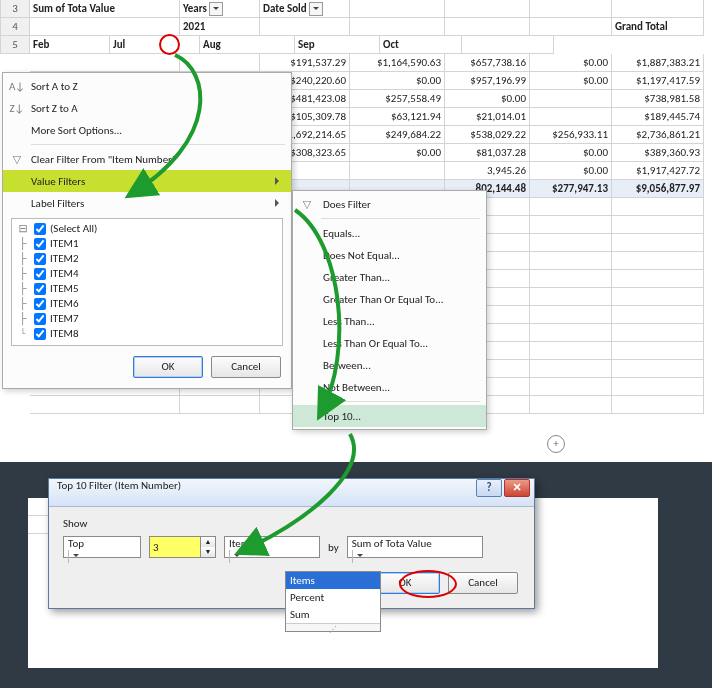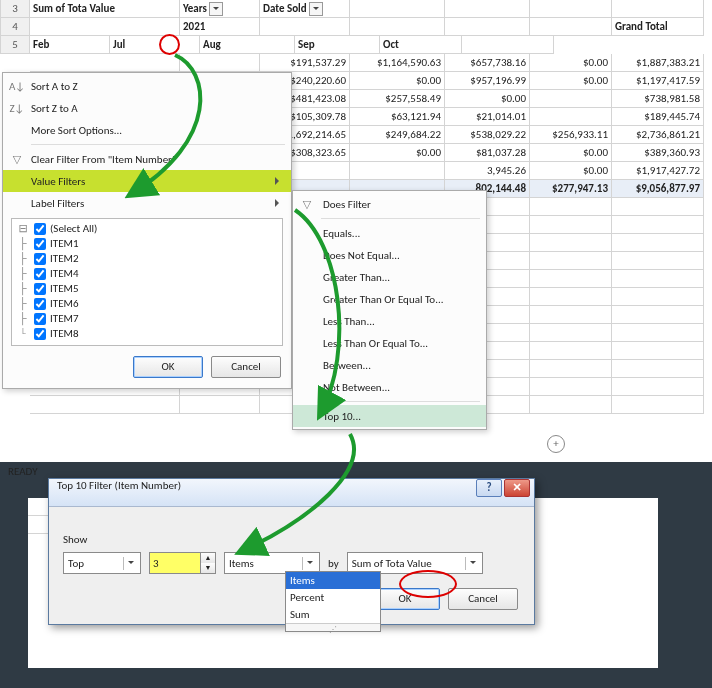--- a/index.html
+++ b/index.html
@@ -49,24 +49,24 @@
   .statusbar { height:18px; display:flex; align-items:center; padding:0 8px; color:#ccc; font-size:10px; }
   .sheet-area { position:absolute; left:28px; top:36px; background:#fff; width:630px; height:170px; }
   .sheet-area .grid-row { display:flex; height:18px; }
   .sheet-area .cell { border-right:1px solid #d4d4d4; border-bottom:1px solid #d4d4d4; }
 
   .dialog { position:absolute; left:48px; top:478px; width:487px; background:#efefef; border:1px solid #5b7aa0; box-shadow:3px 3px 8px rgba(0,0,0,.4); }
   .dlg-title { height:28px; background:linear-gradient(#f2f6fc,#d5e3f6); border-bottom:1px solid #a9b8cf; display:flex; align-items:flex-start; padding:0 4px; }
   .dlg-title span { flex:1; padding-left:4px; }
   .dlg-title .tbtn { width:26px; height:18px; margin-left:2px; border:1px solid #5a7fba; border-radius:2px; background:linear-gradient(#e8f0fb,#c8d9f1); text-align:center; line-height:15px; font-weight:bold; color:#2b4d80; }
   .dlg-title .tbtn.close { background:linear-gradient(#e98,#c43); color:#fff; border-color:#a33; }
-  .dlg-body { padding:26px 14px 14px 14px; }
+  .dlg-body { padding:10px 14px 14px 14px; }
   .dlg-body .lbl { margin-bottom:6px; }
   .dlg-row { display:flex; align-items:center; gap:8px; }
-  .sel-box { height:22px; border:1px solid #8a8a8a; background:#fff; display:flex; align-items:center; padding:0 2px 0 4px; }
+  .sel-box { height:22px; border:1px solid #8a8a8a; background:#fff; display:flex; align-items:flex-start; padding:0 2px 0 4px;flex-direction:column; }
   .sel-box .sv { flex:1; }
   .sel-box .arr { width:15px; border-left:1px solid #bbb; text-align:center; }
   .sel-box .arr:after { content:""; display:inline-block; border:3px solid transparent; border-top-color:#444; margin-top:4px; }
   .spin { display:flex; }
   .spin input { width:52px; height:22px; border:1px solid #8a8a8a; padding:0 3px; background:#ffff66; }
   .spin .spinbtns { width:15px; height:22px; border:1px solid #8a8a8a; border-left:none; display:flex; flex-direction:column; }
   .spin .spinbtns div { flex:1; text-align:center; font-size:7px; line-height:9px; background:linear-gradient(#fdfdfd,#e6e6e6); }
   .dlg-btns { display:flex; justify-content:flex-end; gap:8px; margin-top:14px; margin-right:2px; }
 
   .expand-drop { position:absolute; left:285px; top:571px; width:96px; border:1px solid #8a8a8a; background:#fff; z-index:20; }
@@ -394,23 +394,20 @@
   <div class="ctx-item">Less Than Or Equal To...</div>
   <div class="ctx-item">Between...</div>
   <div class="ctx-item">Not Between...</div>
   <div class="ctx-sep"></div>
   <div class="ctx-item top10-hl">Top 10...</div>
 </div>
 
 <div class="plus-circle">+</div>
 
 <div class="bottom">
-  <div class="statusbar">
-    <span>READY</span>
-  </div>
   <div class="sheet-area">
     <div class="grid-row">
       <div class="cell num" style="width:70px">9,684.22</div>
       <div class="cell num" style="width:88px">$538,029.22</div>
       <div class="cell num" style="width:88px">$256,933.11</div>
       <div class="cell" style="width:88px"></div>
     </div>
     <div class="grid-row">
       <div class="cell num" style="width:70px">$0.00</div>
       <div class="cell num" style="width:88px">$81,037.28</div>

